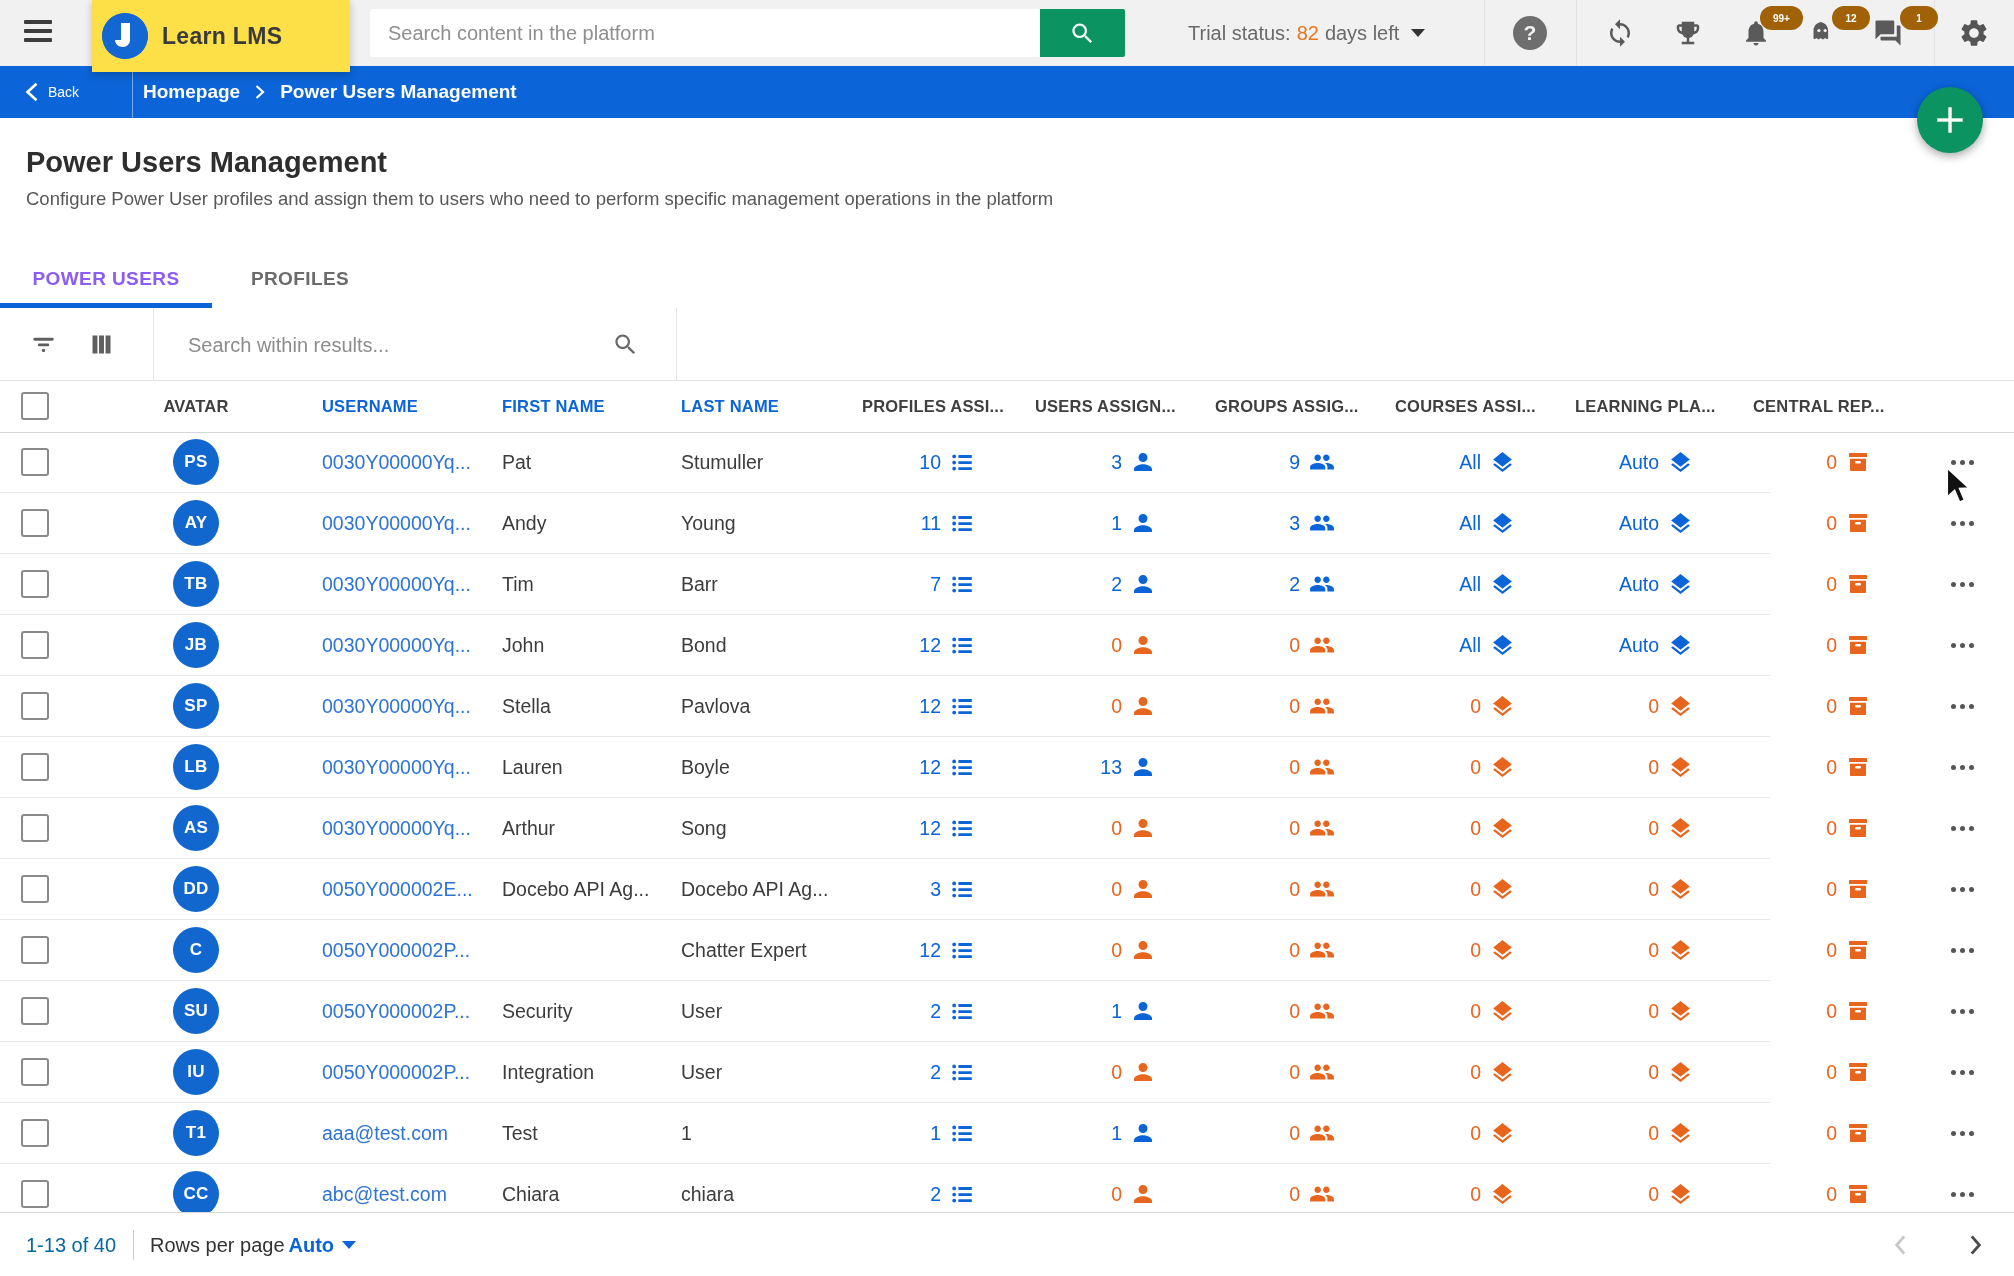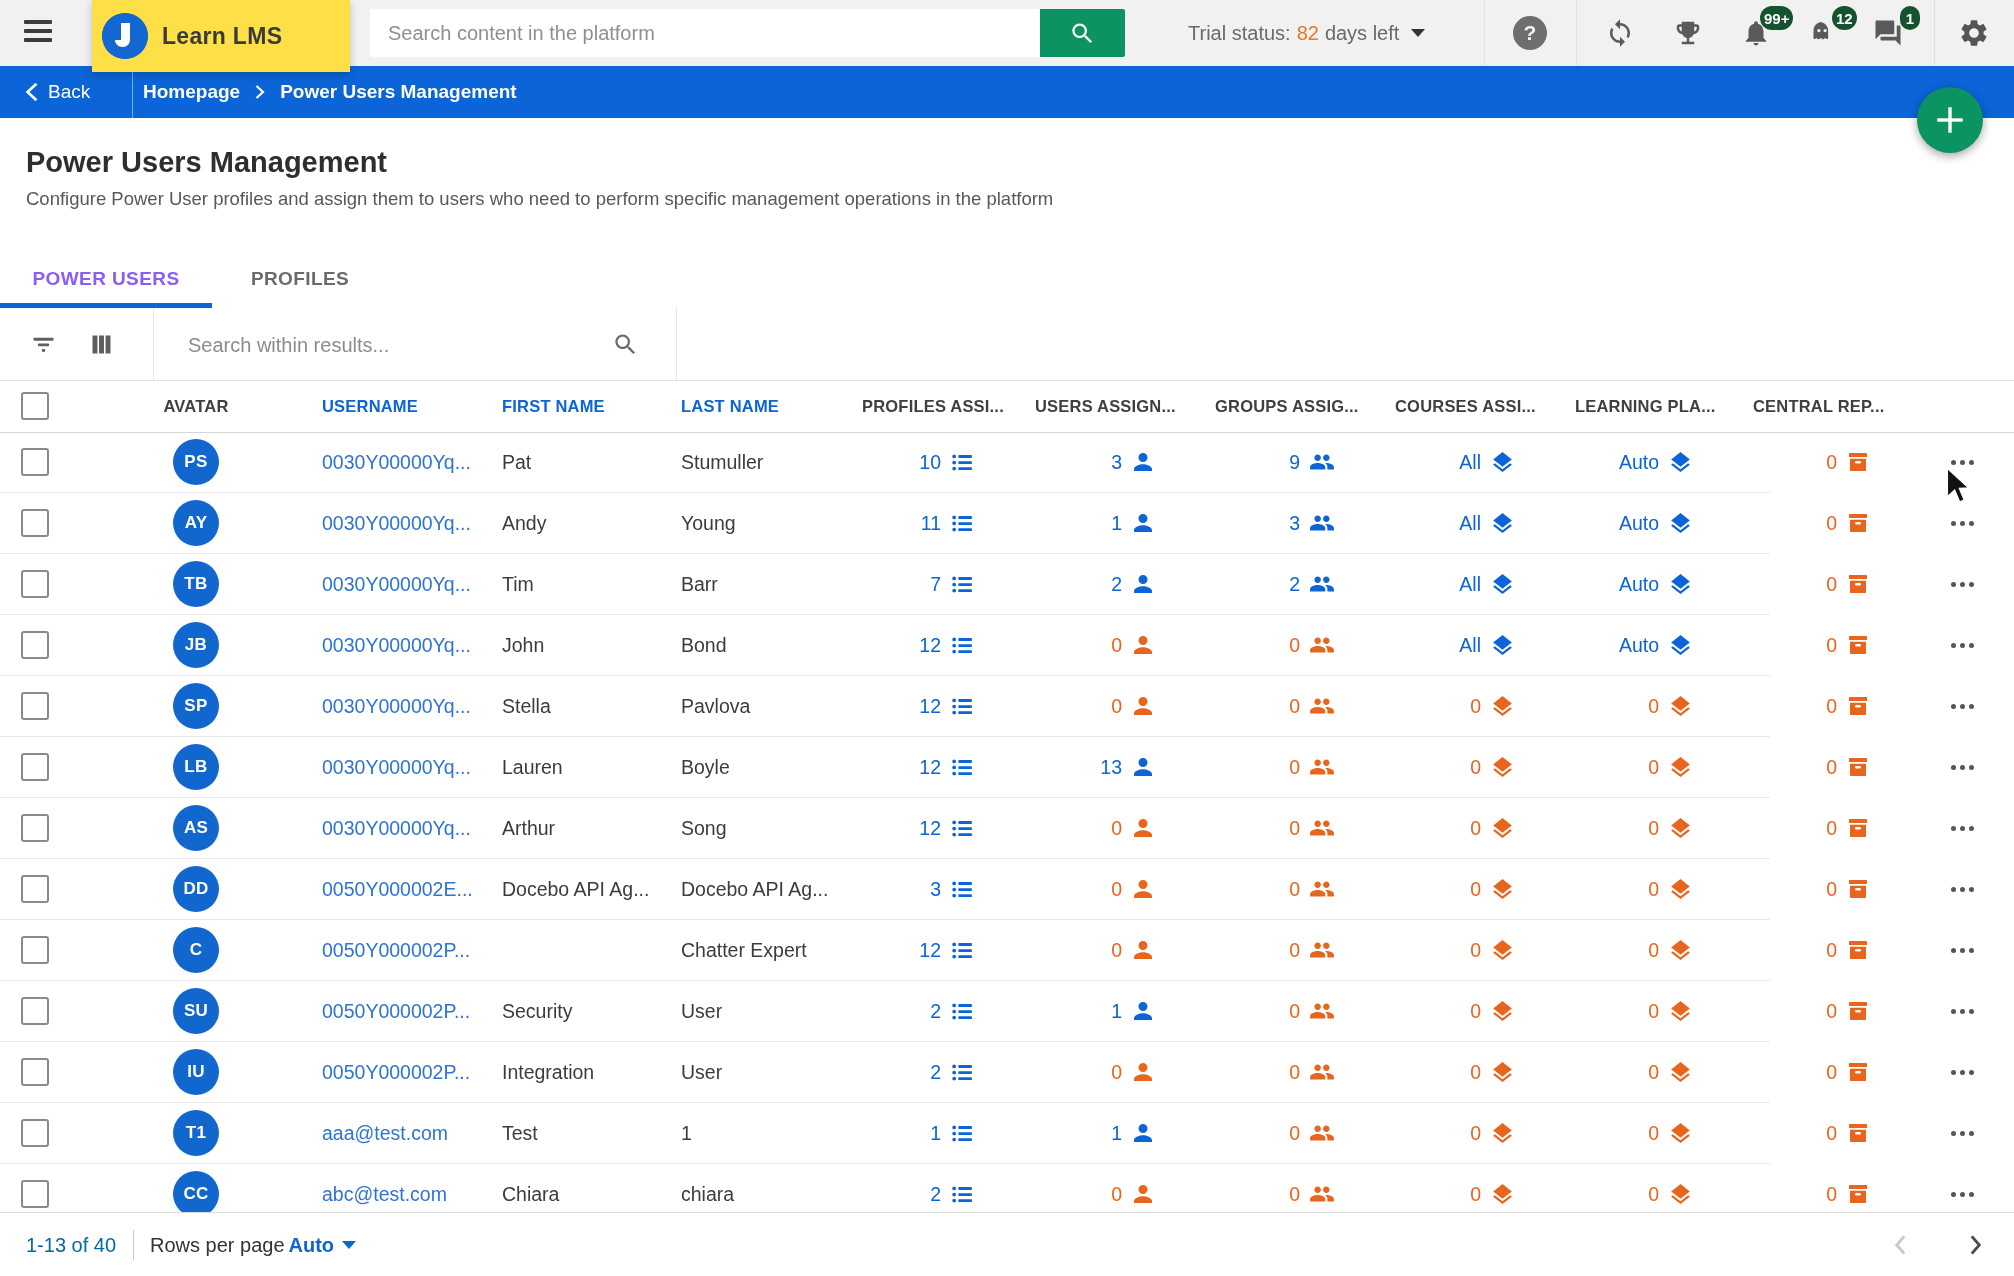--- a/index.html
+++ b/index.html
@@ -24,26 +24,26 @@
   .trial{position:absolute;left:1188px;top:0;height:66px;display:flex;align-items:center;gap:6px;
     font-size:20px;color:#6a6a6a;cursor:pointer;}
   .trial .days{color:#e87722;}
   .caret-down{width:0;height:0;border-left:7px solid transparent;border-right:7px solid transparent;
     border-top:8px solid #333;margin-left:6px;}
   .tb-divider{position:absolute;top:0;width:1px;height:66px;background:#e2e2e2;}
   .tb-icon{position:absolute;top:0;height:66px;display:flex;align-items:center;justify-content:center;
     width:44px;cursor:pointer;color:#5a5a5a;}
   .help-circle{width:34px;height:34px;border-radius:50%;background:#6e6e6e;color:#f1f1f2;
     font-size:21px;font-weight:bold;display:flex;align-items:center;justify-content:center;}
-  .badge{position:absolute;top:6px;background:#14532d;color:#fff;font-size:15px;font-weight:bold;
-    border-radius:12px;min-width:12px;height:24px;padding:0 4px;display:flex;align-items:center;justify-content:center;z-index:4;}
+  .badge{position:absolute;top:6px;background:#a16207;color:#fff;font-size:10px;font-weight:bold;
+    border-radius:12px;min-width:12px;height:24px;padding:0 13px;display:flex;align-items:center;justify-content:center;z-index:4;}
   
   .crumbbar{position:absolute;left:0;top:66px;width:2014px;height:52px;background:#0b64d8;color:#fff;}
   .back{position:absolute;left:24px;top:0;height:52px;display:flex;align-items:center;gap:8px;
-    font-size:19px;cursor:pointer;}
+    font-size:14px;cursor:pointer;}
   .crumb-divider{position:absolute;left:132px;top:0;width:1px;height:52px;background:rgba(255,255,255,.45);}
   .crumbs{position:absolute;left:143px;top:0;height:52px;display:flex;align-items:center;gap:14px;}
   .crumb-home{font-size:19px;font-weight:600;cursor:pointer;}
   .crumb-cur{font-size:19px;font-weight:600;}
   .fab{position:absolute;left:1917px;top:87px;width:66px;height:66px;border-radius:50%;background:#0b9362;
     box-shadow:0 3px 10px rgba(0,0,0,.35);display:flex;align-items:center;justify-content:center;cursor:pointer;z-index:6;}
   
   .page-title{position:absolute;left:26px;top:146px;font-size:29px;font-weight:600;color:#2e2e2e;}
   .page-subtitle{position:absolute;left:26px;top:188px;font-size:18.5px;color:#585858;}
   

